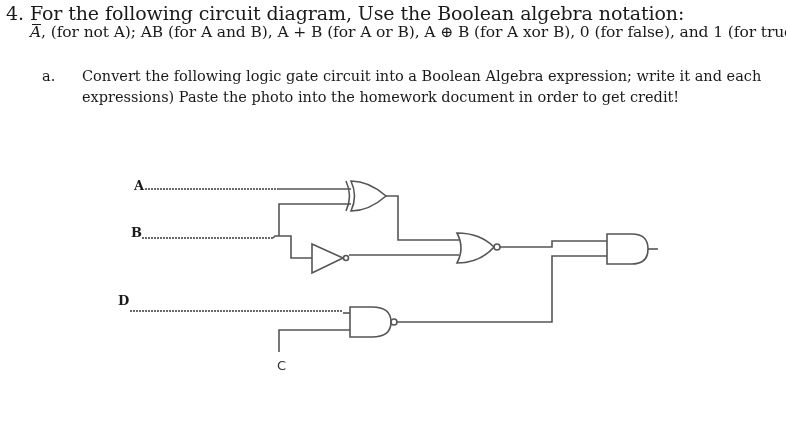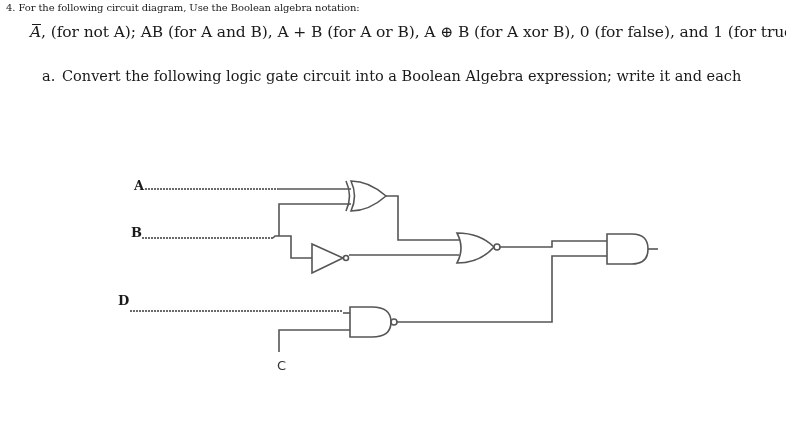--- a/index.html
+++ b/index.html
@@ -1,24 +1,24 @@
 <!DOCTYPE html>
 <html><head>
 <meta charset="utf-8">
 <style>
   html, body { margin: 0; padding: 0; background: #ffffff; }
   body { width: 786px; height: 441px; position: relative; overflow: hidden;
          font-family: "DejaVu Serif", "Liberation Serif", serif; color: #1a1a1a; }
-  .q-title { position: absolute; left: 6px; top: 2px; font-size: 10px; letter-spacing: -0.1px; white-space: nowrap; }
+  .q-title { position: absolute; left: 6px; top: 2px; font-size: 19px; letter-spacing: -0.1px; white-space: nowrap; }
   .q-notation { position: absolute; left: 6px; top: 23px; font-size: 15.5px; letter-spacing: -0.1px; white-space: nowrap; margin-left: 24px; }
   .abar { position: relative; font-style: italic; }
   .abar::before { content: ""; position: absolute; left: 2px; right: 0px; top: 1px; border-top: 1px solid #1a1a1a; }
   .part { position: absolute; left: 42px; top: 66px; font-size: 14.5px; line-height: 21px; }
   .part .lbl { position: absolute; left: 0; top: 0; }
-  .part .body { position: absolute; left: 20px; top: 0; width: 700px; white-space: nowrap; }
+  .part .body { position: absolute; left: 40px; top: 0; width: 700px; white-space: nowrap; }
   .diagram { position: absolute; left: 0; top: 0; width: 786px; height: 441px; }
   .wire { stroke: #555; stroke-width: 1.6; fill: none; }
   .wire-in { stroke: #6a6a6a; stroke-width: 2.2; stroke-dasharray: 2 1; fill: none; }
   .gate { stroke: #555; stroke-width: 1.6; fill: #fff; }
   .lbl-txt { font-family: "DejaVu Serif", "Liberation Serif", serif; font-size: 13px; font-weight: bold; fill: #1a1a1a; }
   .lbl-c { font-family: "DejaVu Sans", "Liberation Sans", sans-serif; font-size: 13px; fill: #333; }
 </style>
 </head>
 <body>
 
@@ -26,20 +26,21 @@
   <span>4.</span>
   <span>For the following circuit diagram, Use the Boolean algebra notation:</span>
 </div>
 
 <div class="q-notation"><span class="abar">A</span><span>, (for not A); </span><span>AB (for A and B), </span><span>A + B (for A or B), </span><span>A ⊕ B (for A xor B), </span><span>0 (for false), </span><span>and 1 (for true)</span></div>
 
 <div class="part">
   <span class="lbl">a.</span>
   <div class="body">
     <div>Convert the following logic gate circuit into a Boolean Algebra expression; write it and each</div>
+    <div>expressions) Paste the photo into the homework document in order to get credit!</div>
   </div>
 </div>
 
 <svg class="diagram" viewBox="0 0 786 441" xmlns="http://www.w3.org/2000/svg">
 
   <text class="lbl-txt" x="134" y="190">A</text>
   <text class="lbl-txt" x="131" y="237">B</text>
   <text class="lbl-txt" x="118" y="305">D</text>
   <text class="lbl-c" x="277" y="370">C</text>
 

